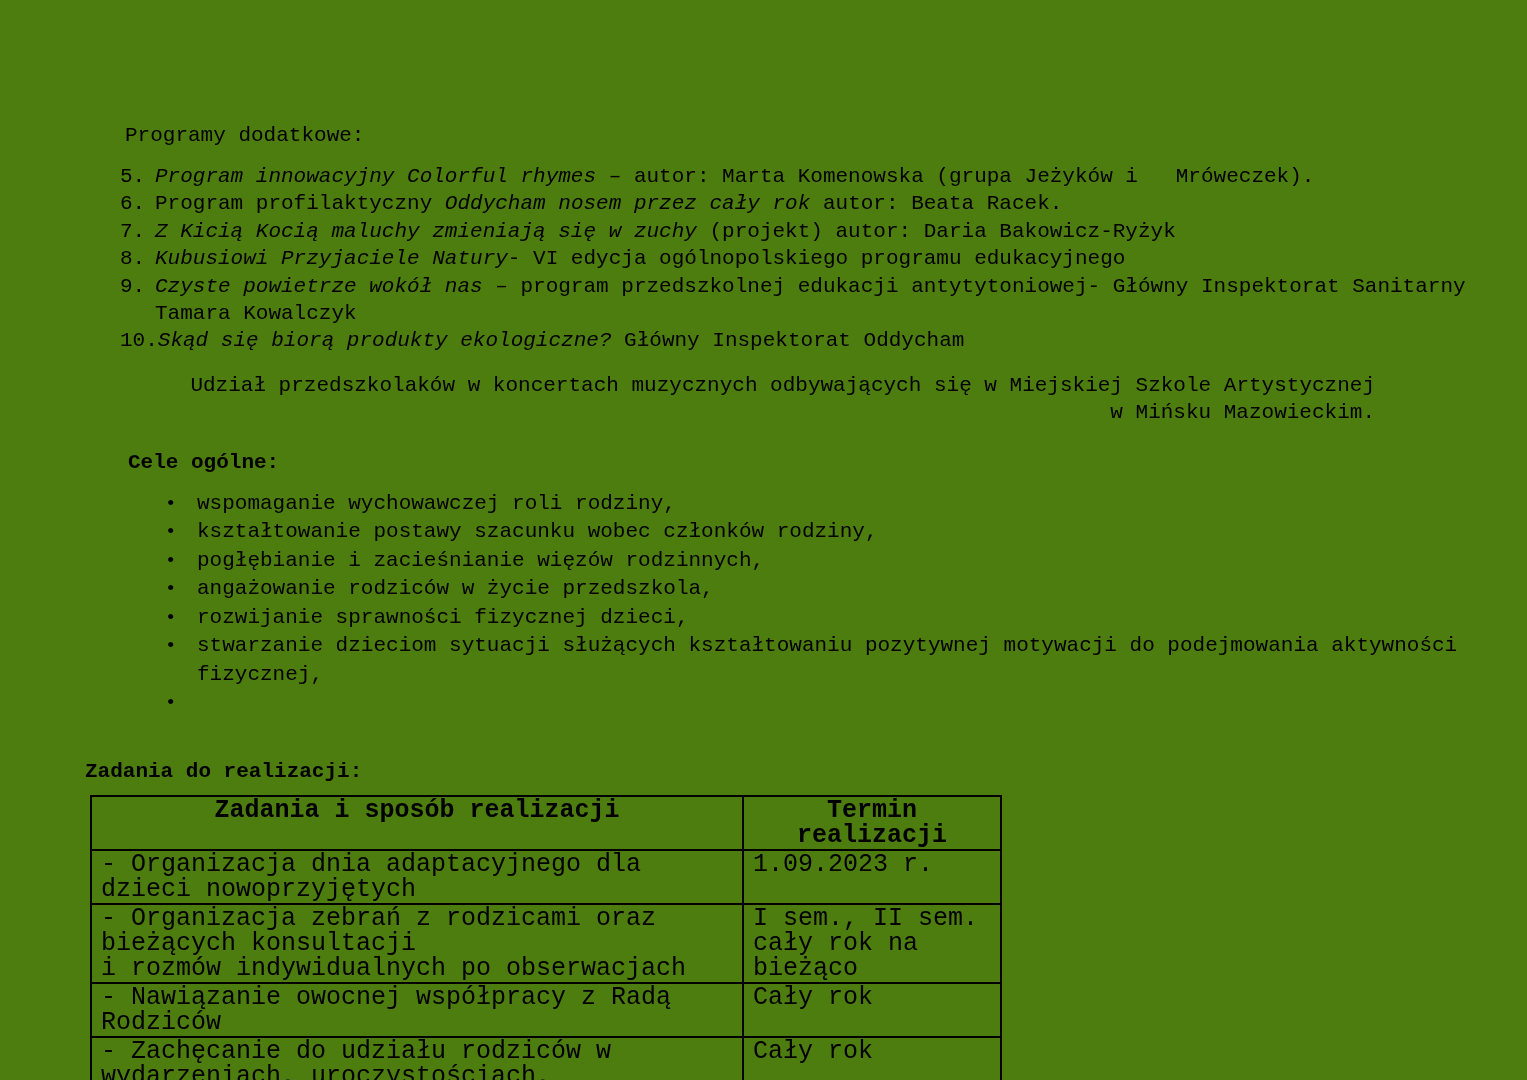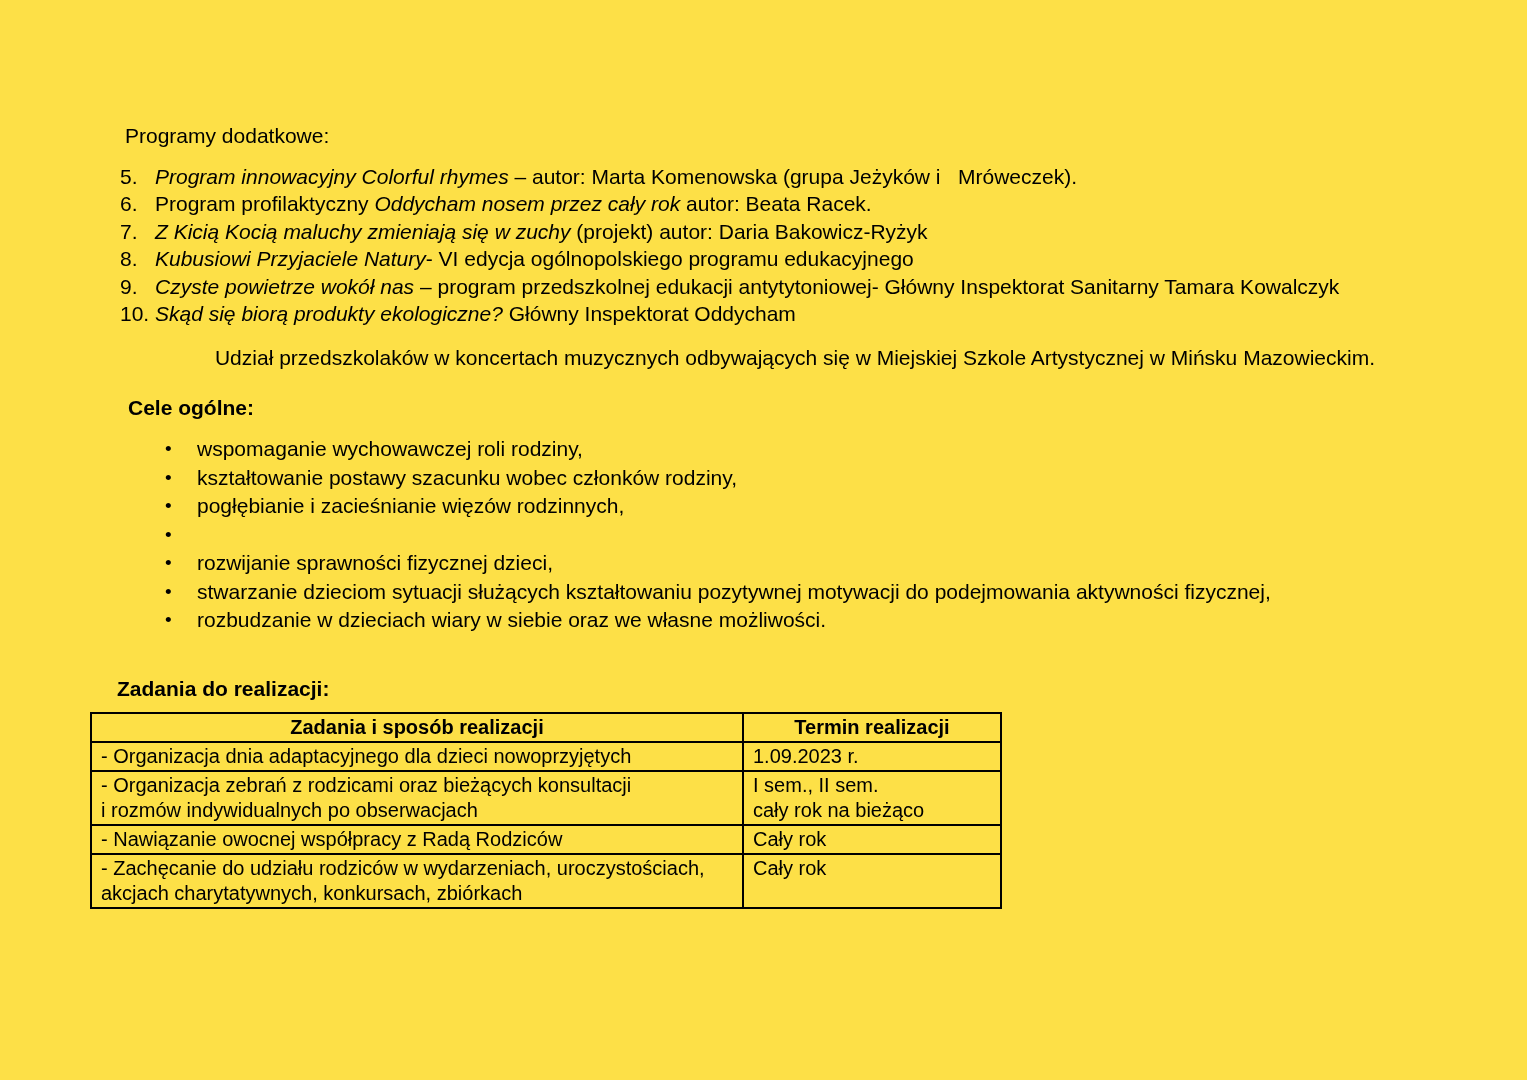--- a/index.html
+++ b/index.html
@@ -1,22 +1,22 @@
 <!DOCTYPE html>
 <html lang="pl"><head>
 <meta charset="utf-8">
 <style>
   * { margin:0; padding:0; box-sizing:border-box; }
   html,body { background:#ffffff; }
   .page {
     position:relative;
     width:1527px; height:1080px;
-    background:#fde047;
+    background:#4d7c0f;
     color:#000000;
-    font-family:Liberation Sans, sans-serif;
+    font-family:Liberation Mono, monospace;
     font-size:21px;
     overflow:hidden;
   }
   .intro-heading {
     margin:122px 0 0 125px;
     line-height:27px;
   }
   .program-list { margin:14px 0 0 120px; }
   .program-item {
     display:flex;
@@ -42,35 +42,35 @@
   .goal-list { margin:14px 0 0 165px; }
   .goal-item {
     display:flex;
     line-height:28.5px;
   }
   .goal-item .bullet {
     flex:0 0 32px;
     font-size:19px;
   }
   .tasks-heading {
-    margin:40px 0 0 117px;
+    margin:40px 0 0 85px;
     font-weight:bold;
     line-height:27px;
   }
   .tasks-table {
     margin:10px 0 0 90px;
     border-collapse:collapse;
     width:910px;
     table-layout:fixed;
   }
   .tasks-table col.col-task { width:652px; }
   .tasks-table col.col-term { width:258px; }
   .tasks-table th, .tasks-table td {
     border:2px solid #000000;
-    font-size:20px;
+    font-size:25px;
     font-weight:normal;
     line-height:25px;
     padding:1px 9px 1px 9px;
     vertical-align:top;
     text-align:left;
     white-space:pre-wrap;
   }
   .tasks-table th {
     font-weight:bold;
     text-align:center;
@@ -122,32 +122,32 @@
     <div class="goal-item">
       <span class="bullet">•</span>
       <span>kształtowanie postawy szacunku wobec członków rodziny,</span>
     </div>
     <div class="goal-item">
       <span class="bullet">•</span>
       <span>pogłębianie i zacieśnianie więzów rodzinnych,</span>
     </div>
     <div class="goal-item">
       <span class="bullet">•</span>
+      <span>angażowanie rodziców w życie przedszkola,</span>
     </div>
     <div class="goal-item">
       <span class="bullet">•</span>
       <span>rozwijanie sprawności fizycznej dzieci,</span>
     </div>
     <div class="goal-item">
       <span class="bullet">•</span>
       <span>stwarzanie dzieciom sytuacji służących kształtowaniu pozytywnej motywacji do podejmowania aktywności fizycznej,</span>
     </div>
     <div class="goal-item">
       <span class="bullet">•</span>
-      <span>rozbudzanie w dzieciach wiary w siebie oraz we własne możliwości.</span>
     </div>
   </div>
 
   <div class="tasks-heading">Zadania do realizacji:</div>
 
   <table class="tasks-table">
     <colgroup>
         <col class="col-task">
         <col class="col-term">
       </colgroup>

